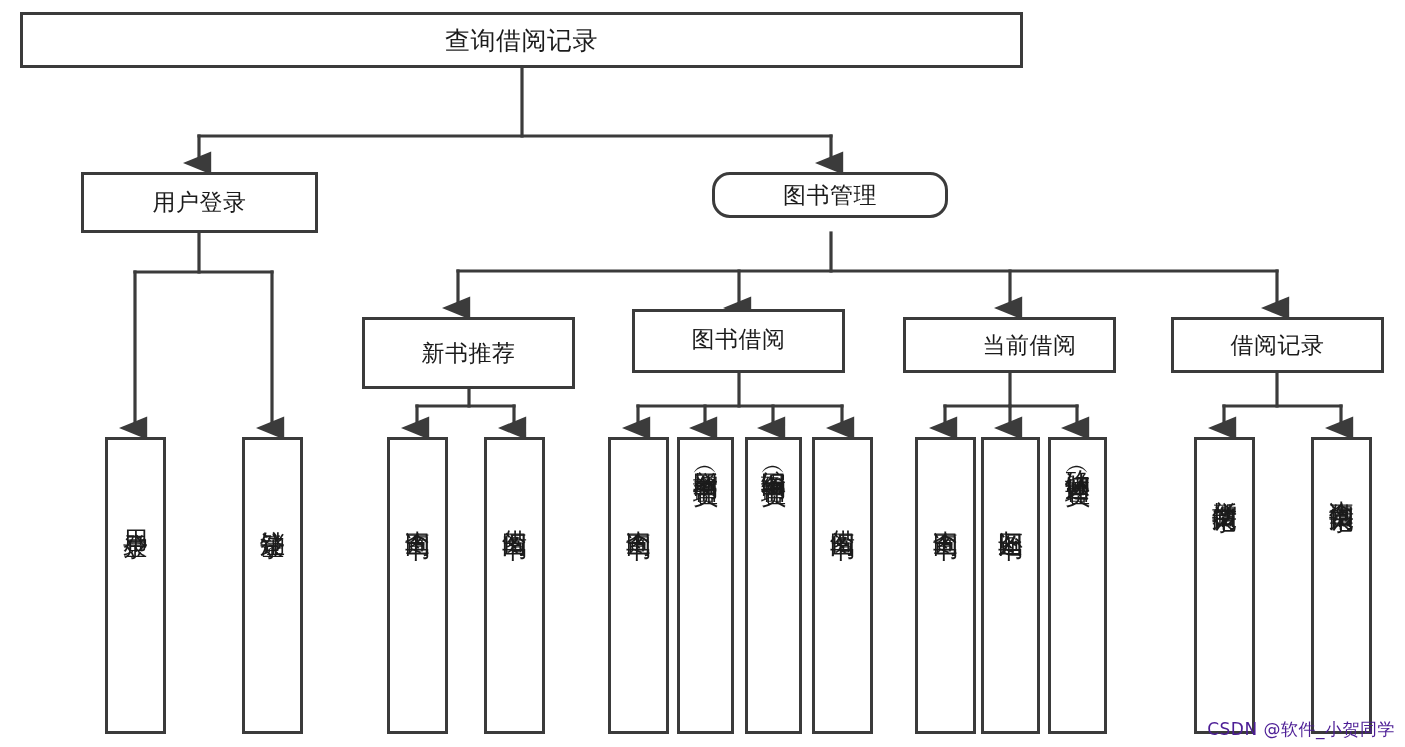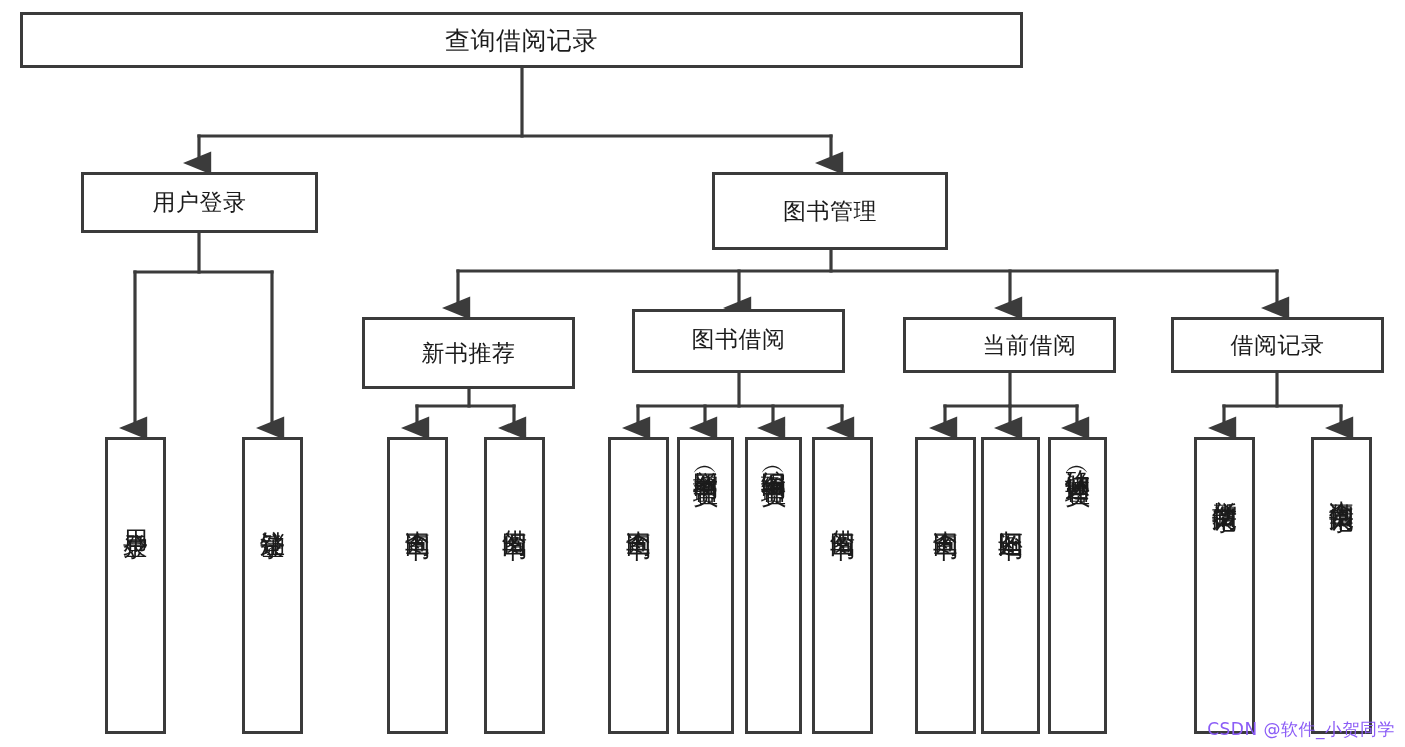--- a/index.html
+++ b/index.html
@@ -60,21 +60,21 @@
     white-space: nowrap;
   }
   #title-node .label {
     font-size: 25px;
   }
   #watermark {
     position: absolute;
     right: 10px;
     bottom: 6px;
     font-size: 17px;
-    color: #8b5cf6;
+    color: #4c1d95;
     white-space: nowrap;
     z-index: 3;
     letter-spacing: 0.5px;
   }
 </style>
 </head>
 <body>
 
 <div id="stage">
 
@@ -129,21 +129,21 @@
   </svg>
 
   <div class="node horizontal" id="title-node" style="left:20px; top:12px; width:1003px; height:56px;">
     <span class="label">查询借阅记录</span>
   </div>
 
   <div class="node horizontal" style="left:81px; top:172px; width:237px; height:61px;">
     <span class="label">用户登录</span>
   </div>
 
-  <div class="node horizontal" style="left:712px; top:172px; width:236px; height:78px;">
+  <div class="node horizontal" style="left:712px; top:172px; width:236px; height:46px;border-radius:18px;">
     <span class="label">图书管理</span>
   </div>
 
   <div class="node horizontal" style="left:362px; top:317px; width:213px; height:72px;">
     <span class="label">新书推荐</span>
   </div>
 
   <div class="node horizontal" style="left:632px; top:309px; width:213px; height:64px;font-family:Liberation Mono, monospace;">
     <span class="label">图书借阅</span>
   </div>

